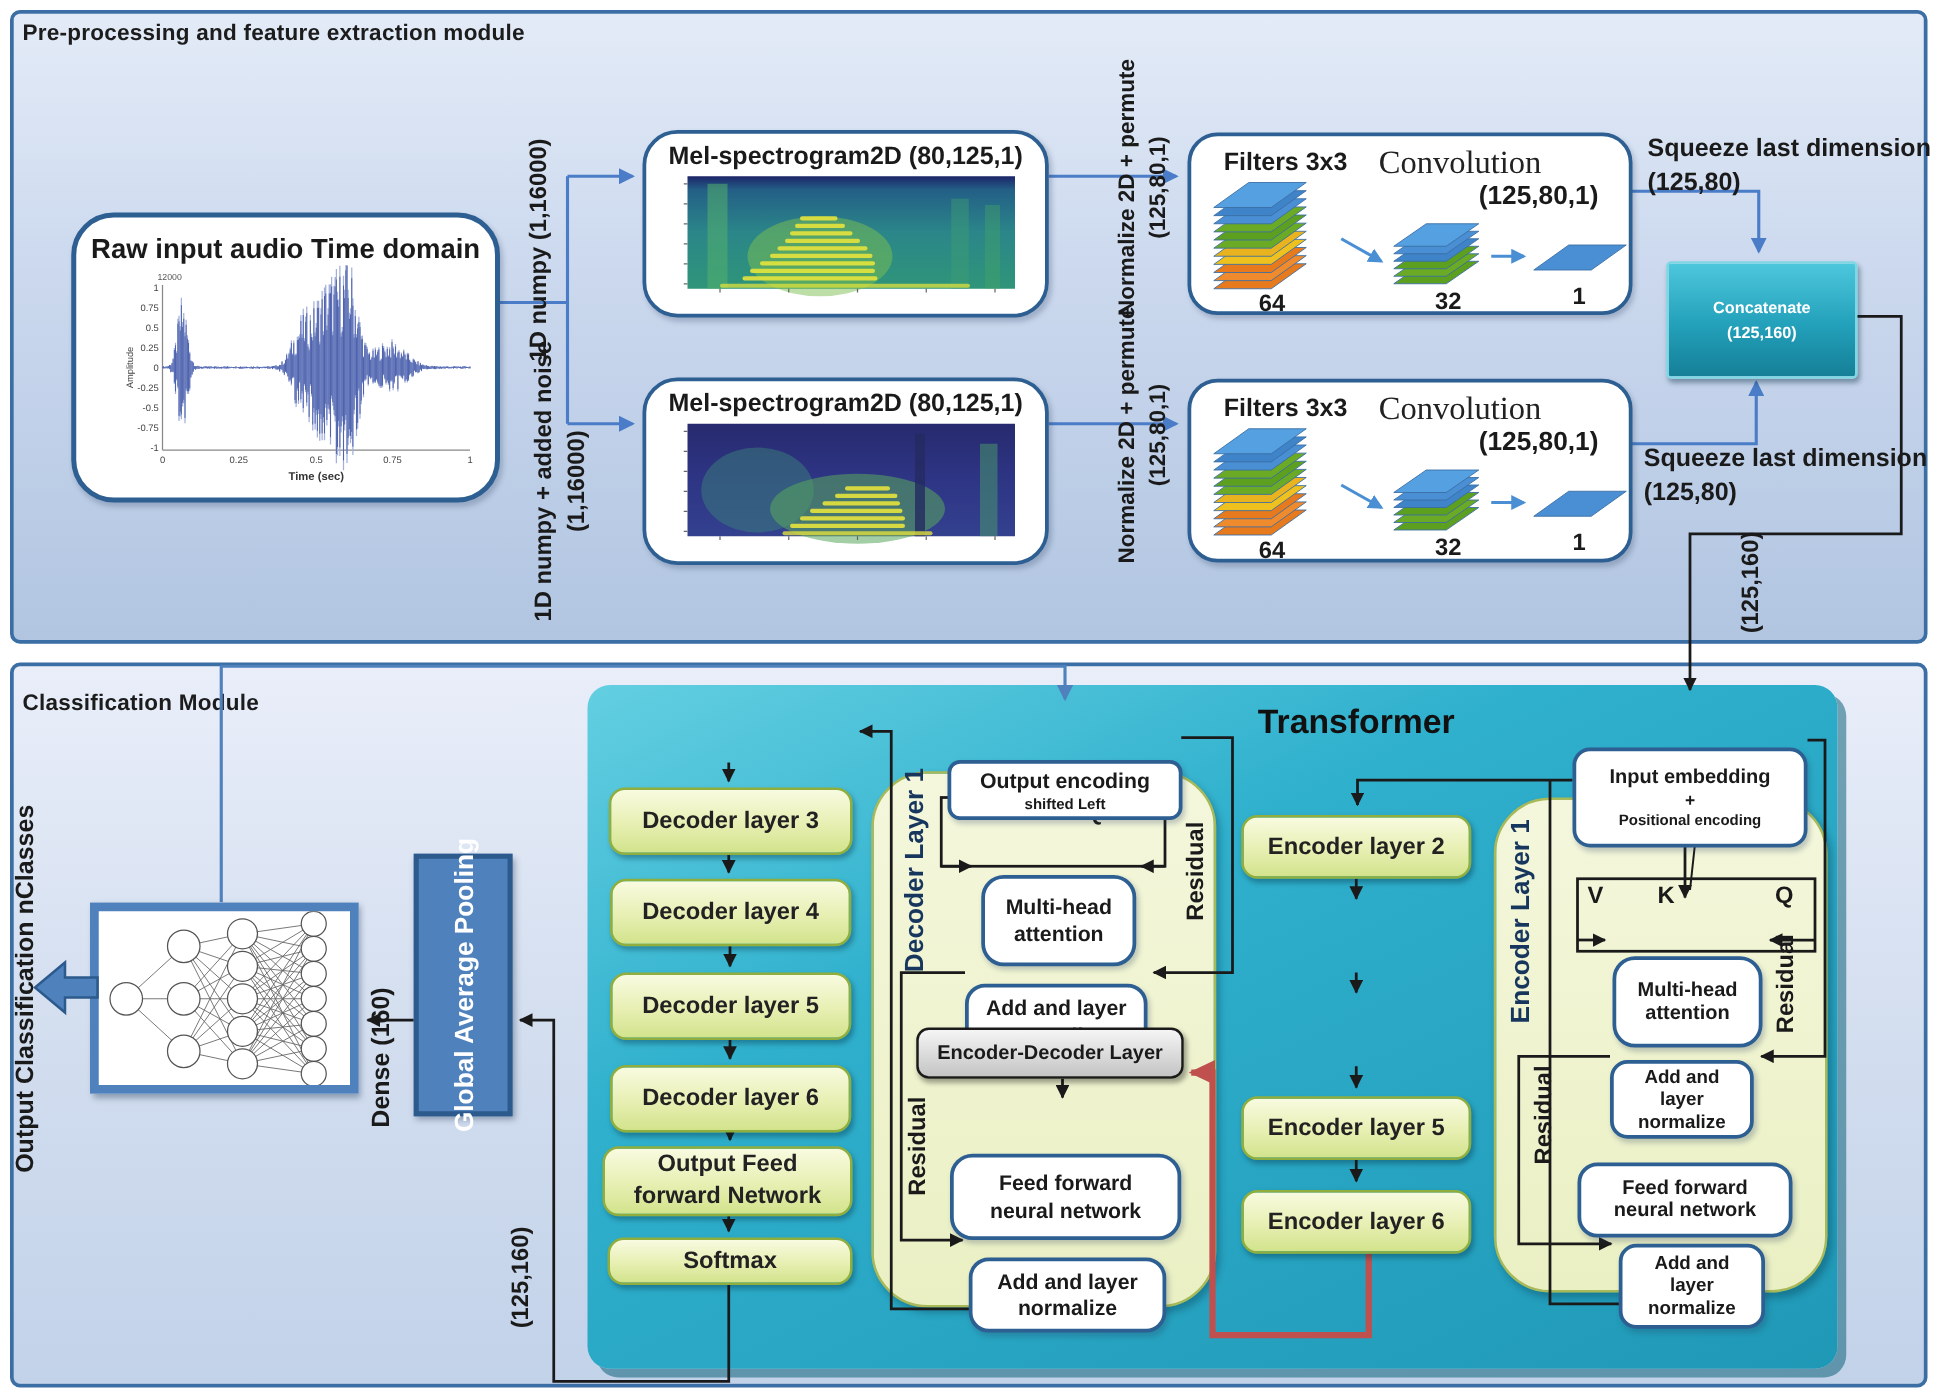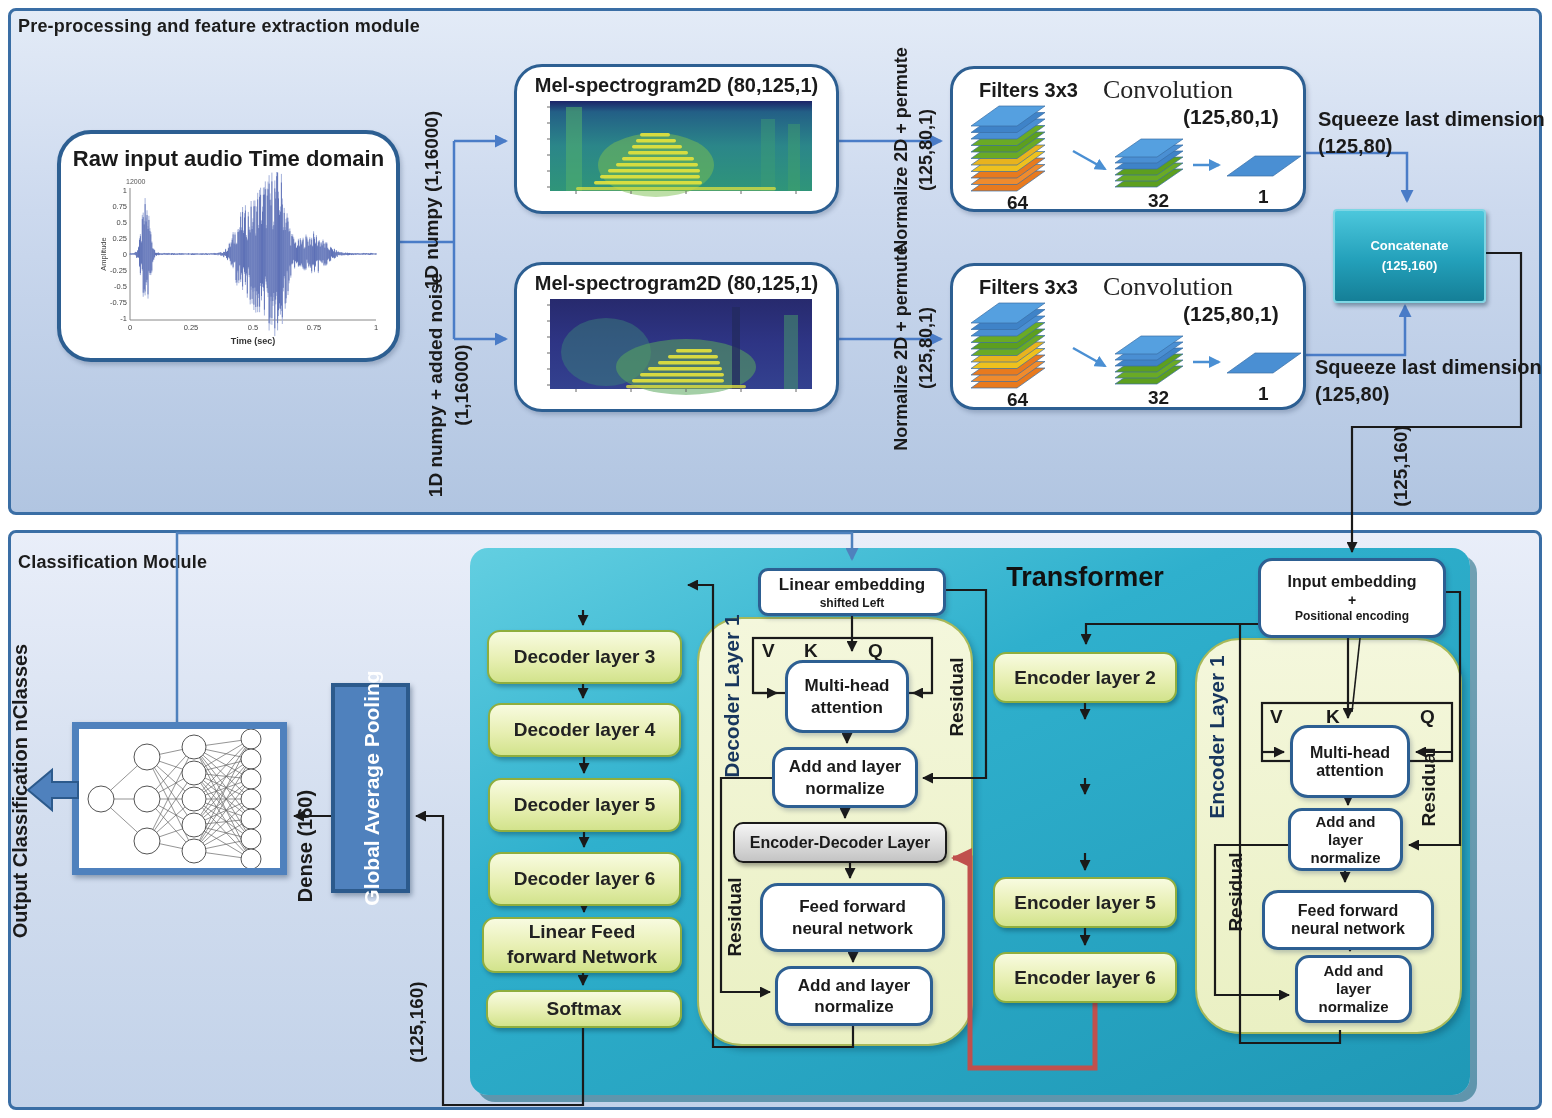--- a/index.html
+++ b/index.html
@@ -7,21 +7,21 @@
           font-family:"Liberation Sans",sans-serif;color:#1a1a1a;}
   .abs{position:absolute;}
   .module{border:3px solid #3a6ea5;border-radius:8px;}
   #pre-module{left:8px;top:8px;width:1528px;height:501px;
       background:linear-gradient(180deg,#e3ebf7 0%,#ccd9ee 40%,#b1c5e1 100%);}
   #cls-module{left:8px;top:530px;width:1528px;height:574px;
       background:linear-gradient(180deg,#e9eef9 0%,#d3deef 50%,#c2d2e9 100%);}
   .module-title{font-size:18px;font-weight:600;color:#1c1c1c;letter-spacing:.2px;}
   .whitebox{background:#fff;border:3px solid #2d5f92;border-radius:14px;box-sizing:border-box;
       display:flex;flex-direction:column;align-items:center;justify-content:center;text-align:center;
-      box-shadow:2px 3px 4px rgba(40,60,90,.25);}
+      box-shadow:2px 3px 4px rgba(40,60,90,.25);margin-top:40px;}
   .greenbox{background:linear-gradient(180deg,#f8fbe0 0%,#e7efb2 55%,#d2e38c 100%);
       border:2px solid #8fae3e;border-radius:13px;box-sizing:border-box;
       display:flex;flex-direction:column;align-items:center;justify-content:center;text-align:center;
       font-size:19px;font-weight:600;color:#222;box-shadow:2px 3px 4px rgba(0,40,60,.35);}
   .group{background:linear-gradient(180deg,#f4f7dc 0%,#eaf0c3 100%);
       border:2.5px solid #a8b959;border-radius:45px;box-shadow:3px 4px 6px rgba(0,40,60,.3);}
   .vlabel{position:absolute;text-align:center;transform:rotate(-90deg);white-space:nowrap;
       pointer-events:none;}
   .b{font-weight:700;}
   .sb{font-weight:600;}
@@ -448,21 +448,21 @@
   <div class="abs greenbox" style="left:488px;top:703px;width:193px;height:54px;">
       <span>Decoder layer 4</span>
     </div>
   <div class="abs greenbox" style="left:488px;top:778px;width:193px;height:54px;">
       <span>Decoder layer 5</span>
     </div>
   <div class="abs greenbox" style="left:488px;top:852px;width:193px;height:54px;">
       <span>Decoder layer 6</span>
     </div>
   <div class="abs greenbox" style="left:482px;top:917px;width:200px;height:56px;line-height:1.3;">
-    <div>Linear Feed</div>
+    <div>Output Feed</div>
     <div>forward Network</div>
   </div>
   <div class="abs greenbox" style="left:486px;top:990px;width:196px;height:38px;">
       <span>Softmax</span>
     </div>
 
   <div class="abs greenbox" style="left:993px;top:652px;width:184px;height:51px;">
       <span>Encoder layer 2</span>
     </div>
   <div class="abs greenbox" style="left:993px;top:877px;width:184px;height:51px;">
@@ -473,21 +473,21 @@
     </div>
 
   <div class="vlabel" style="left:584px;top:682px;width:300px;height:28px;font-size:21px;font-weight:700;color:#17365d;">Decoder Layer 1</div>
   <div class="vlabel sb" style="left:808px;top:685px;width:300px;height:24px;font-size:19px;">Residual</div>
   <div class="vlabel sb" style="left:586px;top:905px;width:300px;height:24px;font-size:19px;">Residual</div>
   <div class="abs b" style="left:762px;top:640px;font-size:19px;">V</div>
   <div class="abs b" style="left:804px;top:640px;font-size:19px;">K</div>
   <div class="abs b" style="left:868px;top:640px;font-size:19px;">Q</div>
 
   <div class="abs whitebox" style="left:758px;top:568px;width:188px;height:48px;border-radius:10px;">
-    <div class="boxline1">Linear embedding</div>
+    <div class="boxline1">Output encoding</div>
     <div class="boxline2">shifted Left</div>
   </div>
   <div class="abs whitebox" style="left:785px;top:660px;width:124px;height:73px;border-radius:18px;">
     <div class="boxline1">Multi-head</div>
     <div class="boxline1">attention</div>
   </div>
   <div class="abs whitebox" style="left:772px;top:747px;width:146px;height:61px;border-radius:16px;">
     <div class="boxline1">Add and layer</div>
     <div class="boxline1">normalize</div>
   </div>

